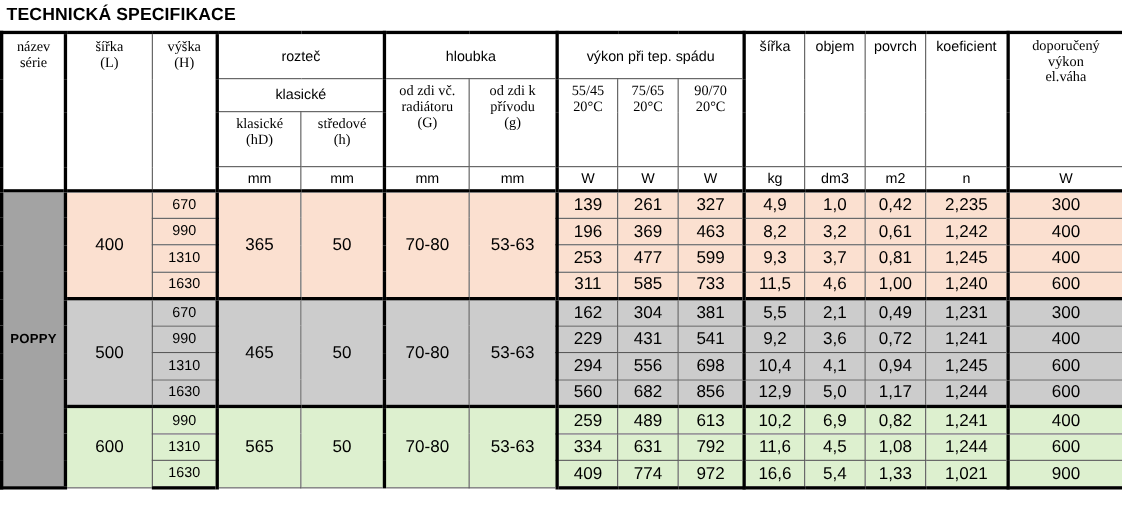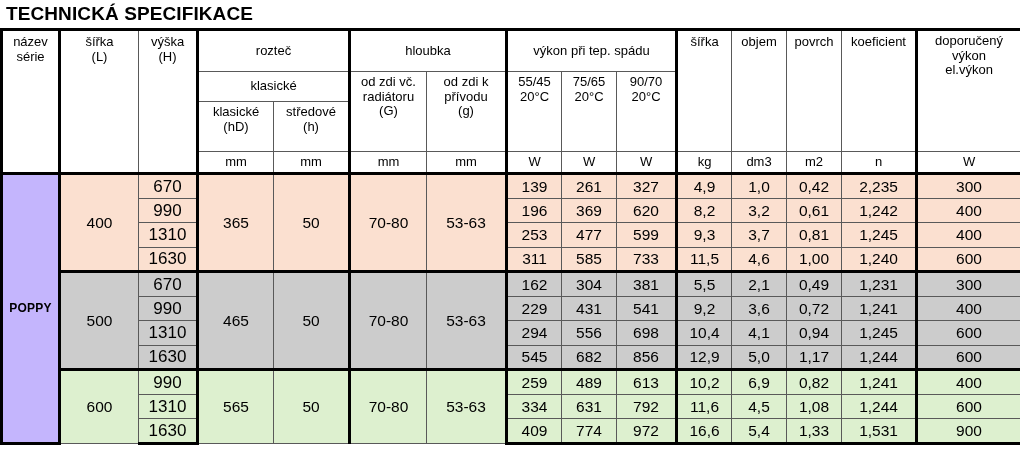--- a/index.html
+++ b/index.html
@@ -7,21 +7,21 @@
     width:1020px;height:469px;
     font-family:"Liberation Sans", sans-serif;
     color:#000000;
     -webkit-font-smoothing:antialiased;
   }
   #page{position:relative;width:1020px;height:469px;overflow:hidden;background:#fff;}
 
   
   #title{
     position:absolute;left:6px;top:1px;
-    font-size:19px;font-weight:bold;
+    font-size:16px;font-weight:bold;
     letter-spacing:0.1px;
     line-height:25px;
     white-space:nowrap;
   }
 
   
   #spec-table{
     position:absolute;left:0px;top:28px;
     width:1020px;
     border-collapse:collapse;
@@ -41,31 +41,31 @@
   .tb-top{border-top:3px solid #000 !important;}
   .tb-bottom{border-bottom:3px solid #000 !important;}
   .tb-left{border-left:3px solid #000 !important;}
   .tb-right{border-right:3px solid #000 !important;}
 
   
   .hd{font-size:13px;background:#ffffff;}
   .units{font-size:13px;}
 
   
-  .dv{font-size:17px;}
+  .dv{font-size:13px;}
   .dv-lg{font-size:15.5px;}
   .series-name{font-size:12px;font-weight:bold;letter-spacing:0.2px;background:#ffffff;}
 
   
   .g-peach{background:#fbe0d0;}
   .g-gray{background:#cccccc;}
   .g-green{background:#ddf0cf;}
-  .g-white{background:#c4b5fd;}
-
-  .multi{line-height:1.35;}
+  .g-white{background:#a3a3a3;}
+
+  .multi{line-height:1.35;font-family:Liberation Serif, serif;}
 </style>
 </head>
 <body>
 
 <div id="page">
 
   <div id="title">TECHNICKÁ SPECIFIKACE</div>
 
   <table id="spec-table">
     <colgroup>
@@ -111,21 +111,21 @@
         </td>
         <td class="hd tb-top" rowspan="3" style="vertical-align:top;padding-top:4px">
           <span>povrch</span>
         </td>
         <td class="hd tb-top tb-right" rowspan="3" style="vertical-align:top;padding-top:4px">
           <span>koeficient</span>
         </td>
         <td class="hd tb-top tb-right multi" rowspan="3" style="vertical-align:top;padding-top:3px">
           <div>doporučený</div>
           <div>výkon</div>
-          <div>el.výkon</div>
+          <div>el.váha</div>
         </td>
       </tr>
 
       <tr style="height:30px">
         <td class="hd tb-left tb-right" colspan="2">klasické</td>
         <td class="hd multi" rowspan="2" style="vertical-align:top;padding-top:3px">
           <div>od zdi  vč.</div>
           <div>radiátoru</div>
           <div>(G)</div>
         </td>
@@ -188,21 +188,21 @@
           <td class="dv-lg g-peach tb-top">4,9</td>
           <td class="dv-lg g-peach tb-top">1,0</td>
           <td class="dv-lg g-peach tb-top">0,42</td>
           <td class="dv-lg g-peach tb-right tb-top">2,235</td>
           <td class="dv-lg g-peach tb-right tb-top">300</td>
         </tr>
         <tr style="height: 24.5px;">
           <td class="dv g-peach">990</td>
           <td class="dv-lg g-peach">196</td>
           <td class="dv-lg g-peach">369</td>
-          <td class="dv-lg g-peach tb-right">620</td>
+          <td class="dv-lg g-peach tb-right">463</td>
           <td class="dv-lg g-peach">8,2</td>
           <td class="dv-lg g-peach">3,2</td>
           <td class="dv-lg g-peach">0,61</td>
           <td class="dv-lg g-peach tb-right">1,242</td>
           <td class="dv-lg g-peach tb-right">400</td>
         </tr>
         <tr style="height: 24.5px;">
           <td class="dv g-peach">1310</td>
           <td class="dv-lg g-peach">253</td>
           <td class="dv-lg g-peach">477</td>
@@ -257,21 +257,21 @@
           <td class="dv-lg g-gray">556</td>
           <td class="dv-lg g-gray tb-right">698</td>
           <td class="dv-lg g-gray">10,4</td>
           <td class="dv-lg g-gray">4,1</td>
           <td class="dv-lg g-gray">0,94</td>
           <td class="dv-lg g-gray tb-right">1,245</td>
           <td class="dv-lg g-gray tb-right">600</td>
         </tr>
         <tr style="height: 24.5px;">
           <td class="dv g-gray">1630</td>
-          <td class="dv-lg g-gray">545</td>
+          <td class="dv-lg g-gray">560</td>
           <td class="dv-lg g-gray">682</td>
           <td class="dv-lg g-gray tb-right">856</td>
           <td class="dv-lg g-gray">12,9</td>
           <td class="dv-lg g-gray">5,0</td>
           <td class="dv-lg g-gray">1,17</td>
           <td class="dv-lg g-gray tb-right">1,244</td>
           <td class="dv-lg g-gray tb-right">600</td>
         </tr>
         <tr style="height: 24.5px;">
           <td class="dv-lg g-green tb-left tb-top" rowspan="3">600</td>
@@ -301,19 +301,19 @@
           <td class="dv-lg g-green tb-right">600</td>
         </tr>
         <tr style="height: 24.5px;">
           <td class="dv g-green tb-bottom">1630</td>
           <td class="dv-lg g-green tb-bottom">409</td>
           <td class="dv-lg g-green tb-bottom">774</td>
           <td class="dv-lg g-green tb-right tb-bottom">972</td>
           <td class="dv-lg g-green tb-bottom">16,6</td>
           <td class="dv-lg g-green tb-bottom">5,4</td>
           <td class="dv-lg g-green tb-bottom">1,33</td>
-          <td class="dv-lg g-green tb-right tb-bottom">1,531</td>
+          <td class="dv-lg g-green tb-right tb-bottom">1,021</td>
           <td class="dv-lg g-green tb-right tb-bottom">900</td>
         </tr>
       </tbody>
   </table>
 
 </div>
 
 </body></html>

